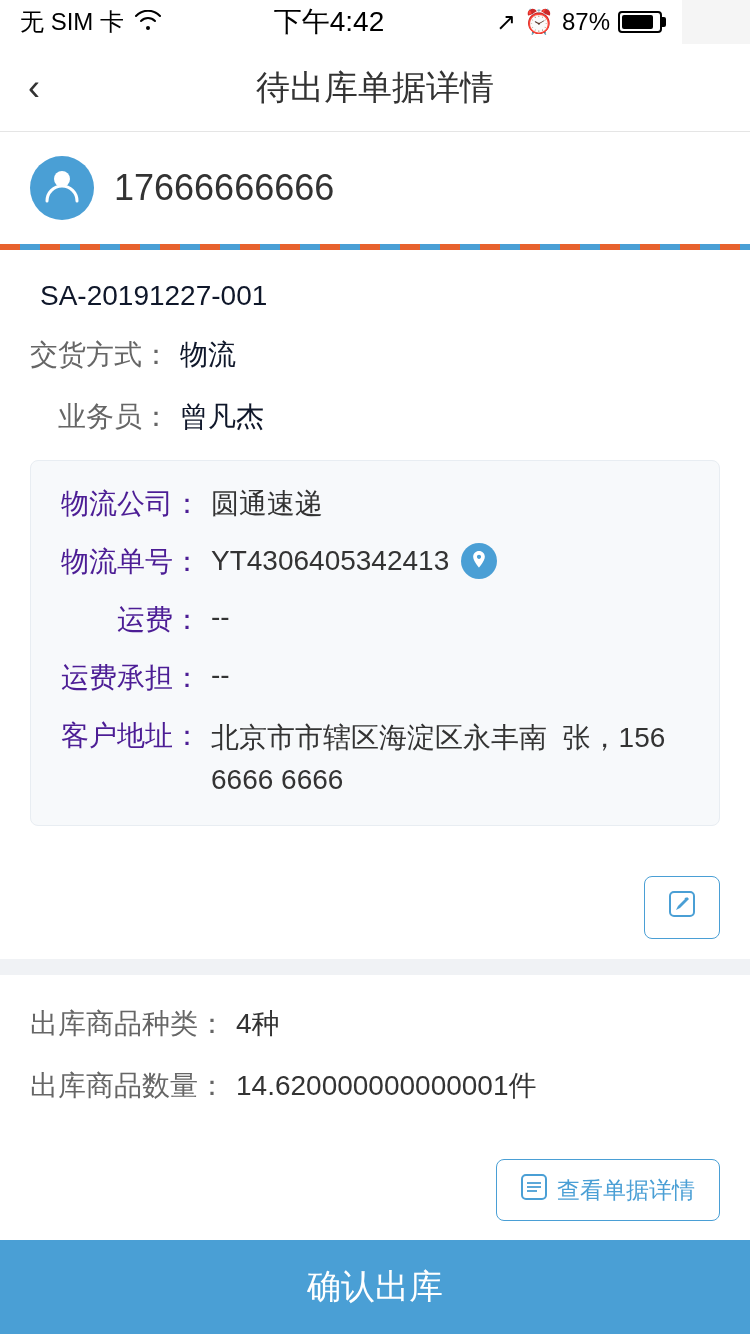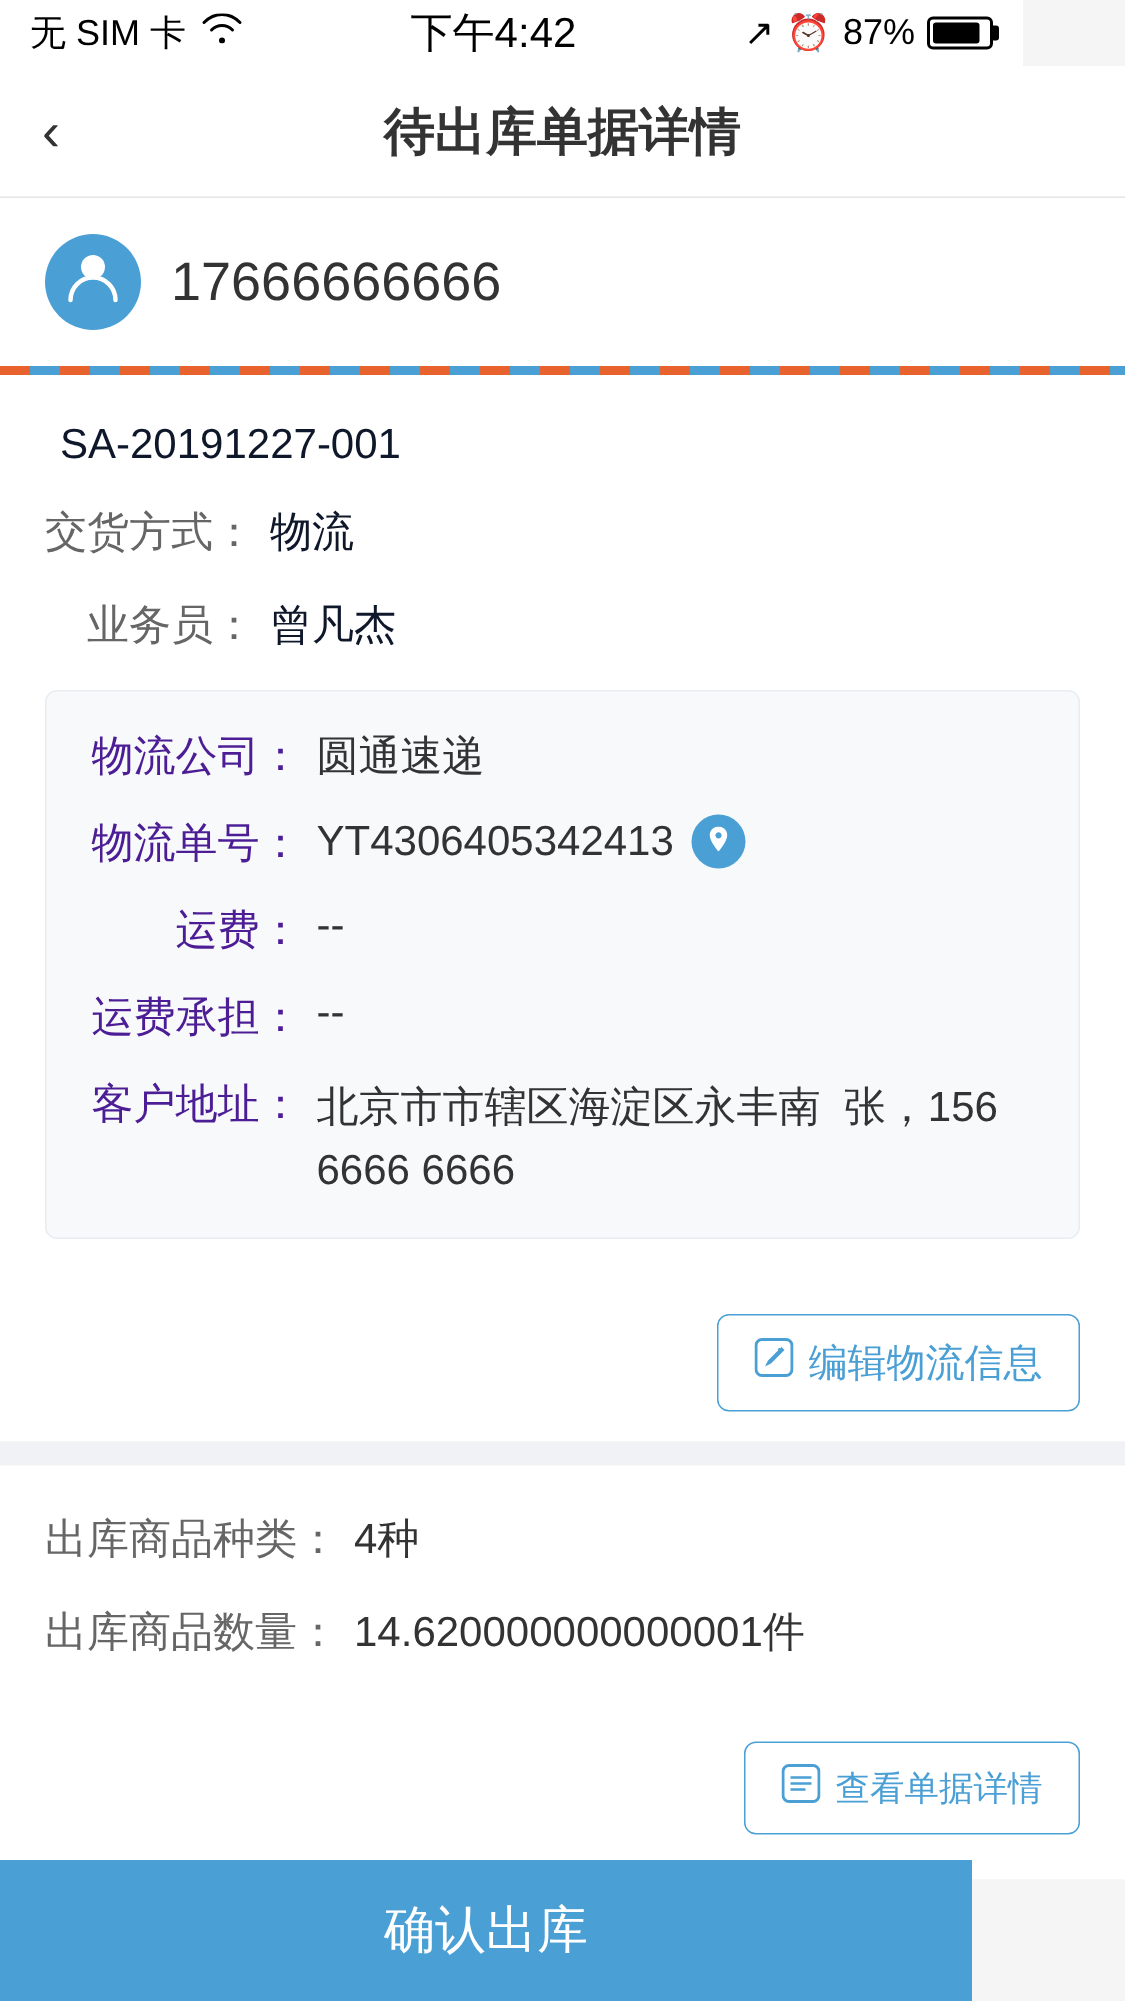--- a/index.html
+++ b/index.html
@@ -81,21 +81,21 @@
     }
     .nav-back {
       position: absolute;
       left: 28px;
       font-size: 36px;
       color: #333;
       cursor: pointer;
     }
     .nav-title {
       font-size: 34px;
-      font-weight: 700;
+      font-weight: 400;
       color: #333;
     }
 
     
     .content {
       width: 750px;
       background: #f5f5f5;
     }
 
     
@@ -282,21 +282,21 @@
 
     
     .spacer {
       flex: 1;
       background: #f5f5f5;
       min-height: 200px;
     }
 
     
     .confirm-btn-container {
-      width: 648px;
+      width: 750px;
       background: #4a9fd5;
       padding: 24px 0;
       display: flex;
       align-items: center;
       justify-content: center;
       position: fixed;
       bottom: 0;
       left: 0;
     }
     .confirm-btn {
@@ -400,21 +400,20 @@
 
   <div class="edit-btn-container">
     <button class="edit-btn">
       <span>
         <svg width="26" height="26" viewBox="0 0 26 26" fill="none">
           <rect x="1" y="1" width="24" height="24" rx="4" stroke="#4a9fd5" stroke-width="2" fill="none"></rect>
           <path d="M7 19l2-4 9-9 2 2-9 9-4 2z" fill="#4a9fd5"></path>
           <path d="M16 7l2 2" stroke="#4a9fd5" stroke-width="1.5"></path>
         </svg>
       </span>
-      <span>编辑物流信息</span>
     </button>
   </div>
 
   <div class="section-separator"></div>
 
   <div class="goods-section">
     <div class="goods-row">
       <span class="goods-label">出库商品种类：</span>
       <span class="goods-value">4种</span>
     </div>

